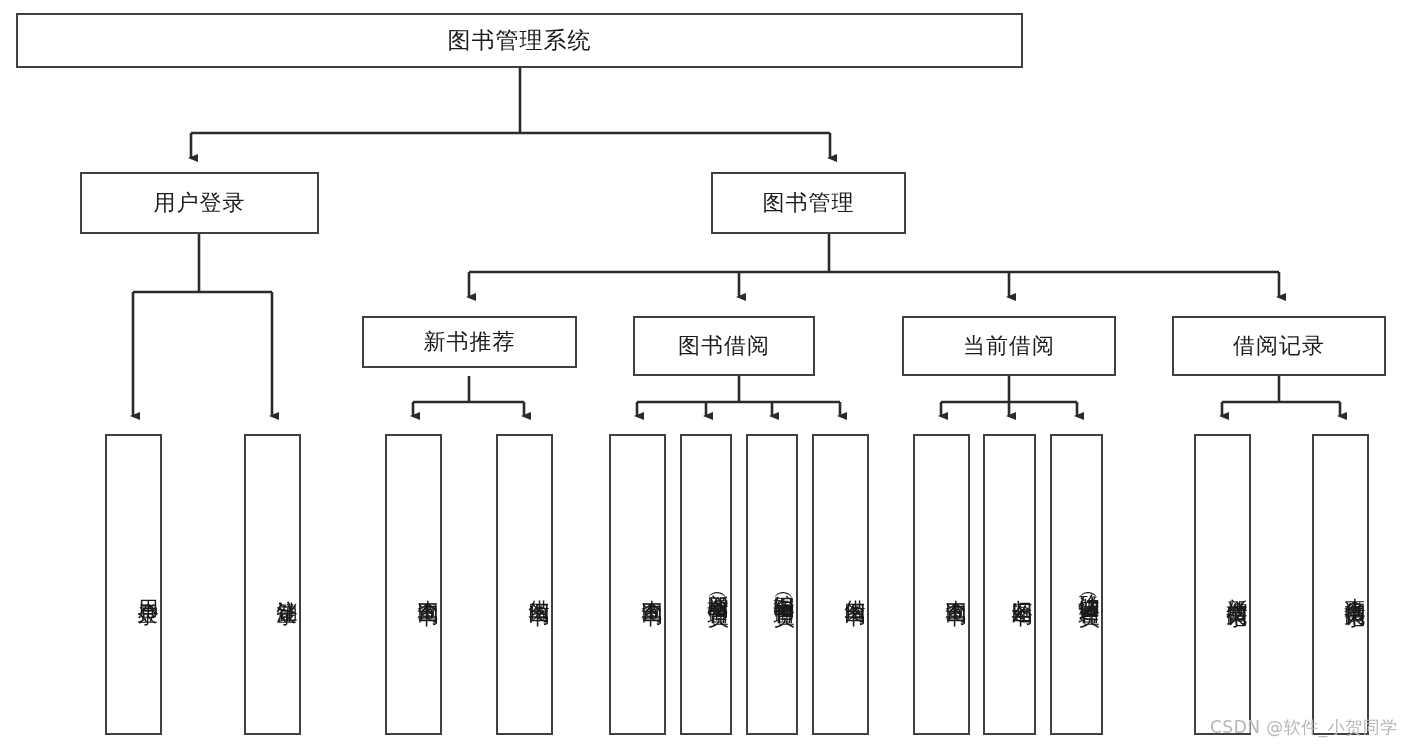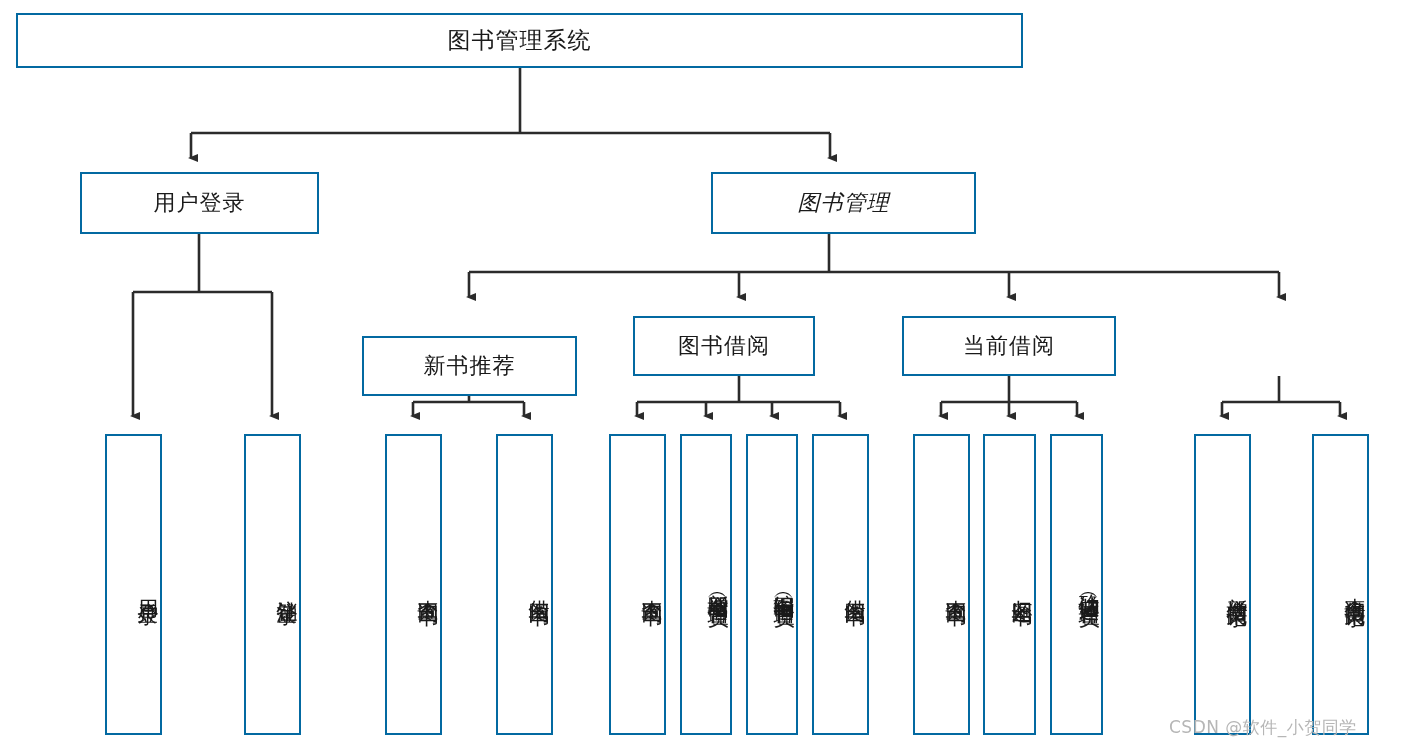--- a/index.html
+++ b/index.html
@@ -22,21 +22,21 @@
     position: absolute;
     left: 0;
     top: 0;
     width: 1405px;
     height: 747px;
     pointer-events: none;
   }
   .node {
     position: absolute;
     box-sizing: border-box;
-    border: 2px solid #0369a1;
+    border: 2px solid #404040;
     background: #ffffff;
     display: flex;
     align-items: center;
     justify-content: center;
     color: #1a1a1a;
   }
   .node-h {
     font-size: 22px;
     line-height: 1.1;
     letter-spacing: 1px;
@@ -127,33 +127,36 @@
     </g>
   </svg>
 
   <div class="node node-h node-root" style="left:16px; top:13px; width:1007px; height:55px;">
     <span>图书管理系统</span>
   </div>
 
   <div class="node node-h" style="left:80px; top:172px; width:239px; height:62px;">
     <span>用户登录</span>
   </div>
-  <div class="node node-h" style="left:711px; top:172px; width:265px; height:62px;font-style:italic;">
+  <div class="node node-h" style="left:711px; top:172px; width:195px; height:62px;">
     <span>图书管理</span>
   </div>
 
-  <div class="node node-h" style="left:362px; top:316px; width:215px; height:60px;margin-top:20px;">
+  <div class="node node-h" style="left:362px; top:316px; width:215px; height:52px;">
     <span>新书推荐</span>
   </div>
   <div class="node node-h" style="left:633px; top:316px; width:182px; height:60px;">
     <span>图书借阅</span>
   </div>
   <div class="node node-h" style="left:902px; top:316px; width:214px; height:60px;align-items:center;">
     <span>当前借阅</span>
   </div>
+  <div class="node node-h" style="left:1172px; top:316px; width:214px; height:60px;">
+    <span>借阅记录</span>
+  </div>
 
   <div class="node node-v" style="left:105px; top:434px; width:57px; height:301px;">
     <span>用户登录</span>
   </div>
   <div class="node node-v" style="left:244px; top:434px; width:57px; height:301px;">
     <span>注销登录</span>
   </div>
 
   <div class="node node-v" style="left:385px; top:434px; width:57px; height:301px;">
     <span>查询图书</span>
@@ -185,15 +188,15 @@
     <span>确认归还（管理员）</span>
   </div>
 
   <div class="node node-v" style="left:1194px; top:434px; width:57px; height:301px;">
     <span>新增借阅记录</span>
   </div>
   <div class="node node-v" style="left:1312px; top:434px; width:57px; height:301px;">
     <span>查询借阅记录</span>
   </div>
 
-  <div class="watermark" style="left:1169px; top:716px;">CSDN @软件_小贺同学</div>
+  <div class="watermark" style="left:1210px; top:716px;">CSDN @软件_小贺同学</div>
 
 </div>
 
 </body></html>

